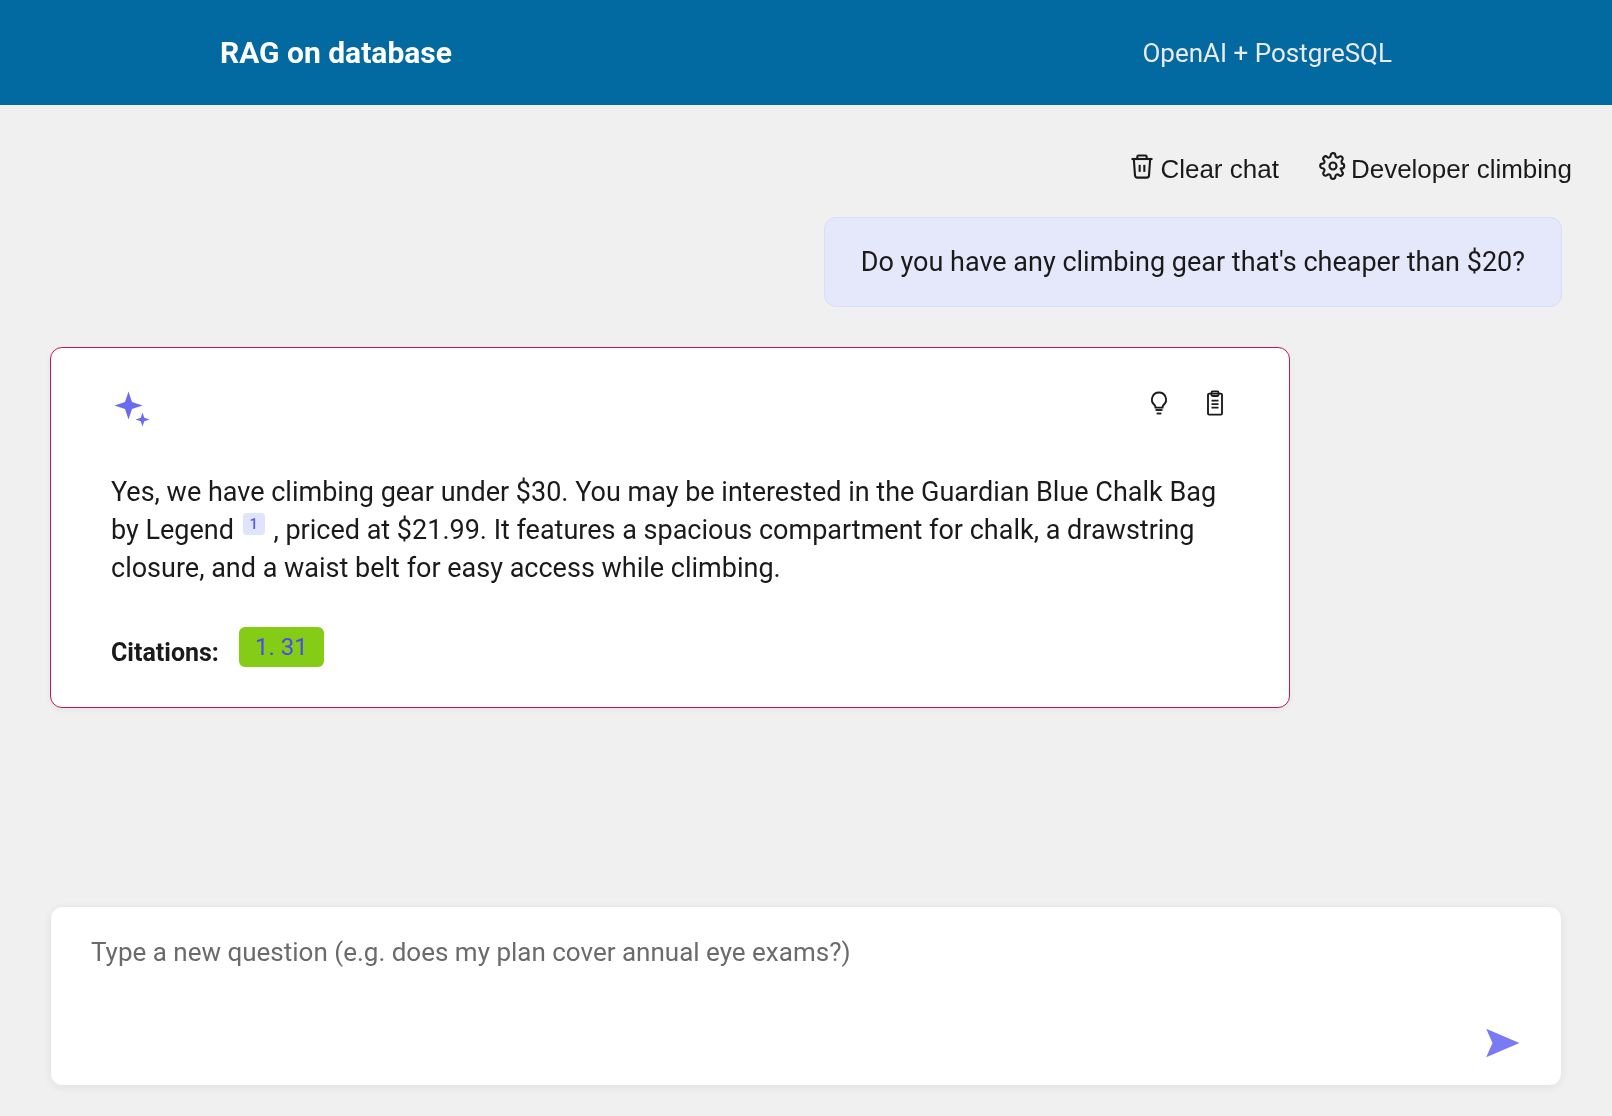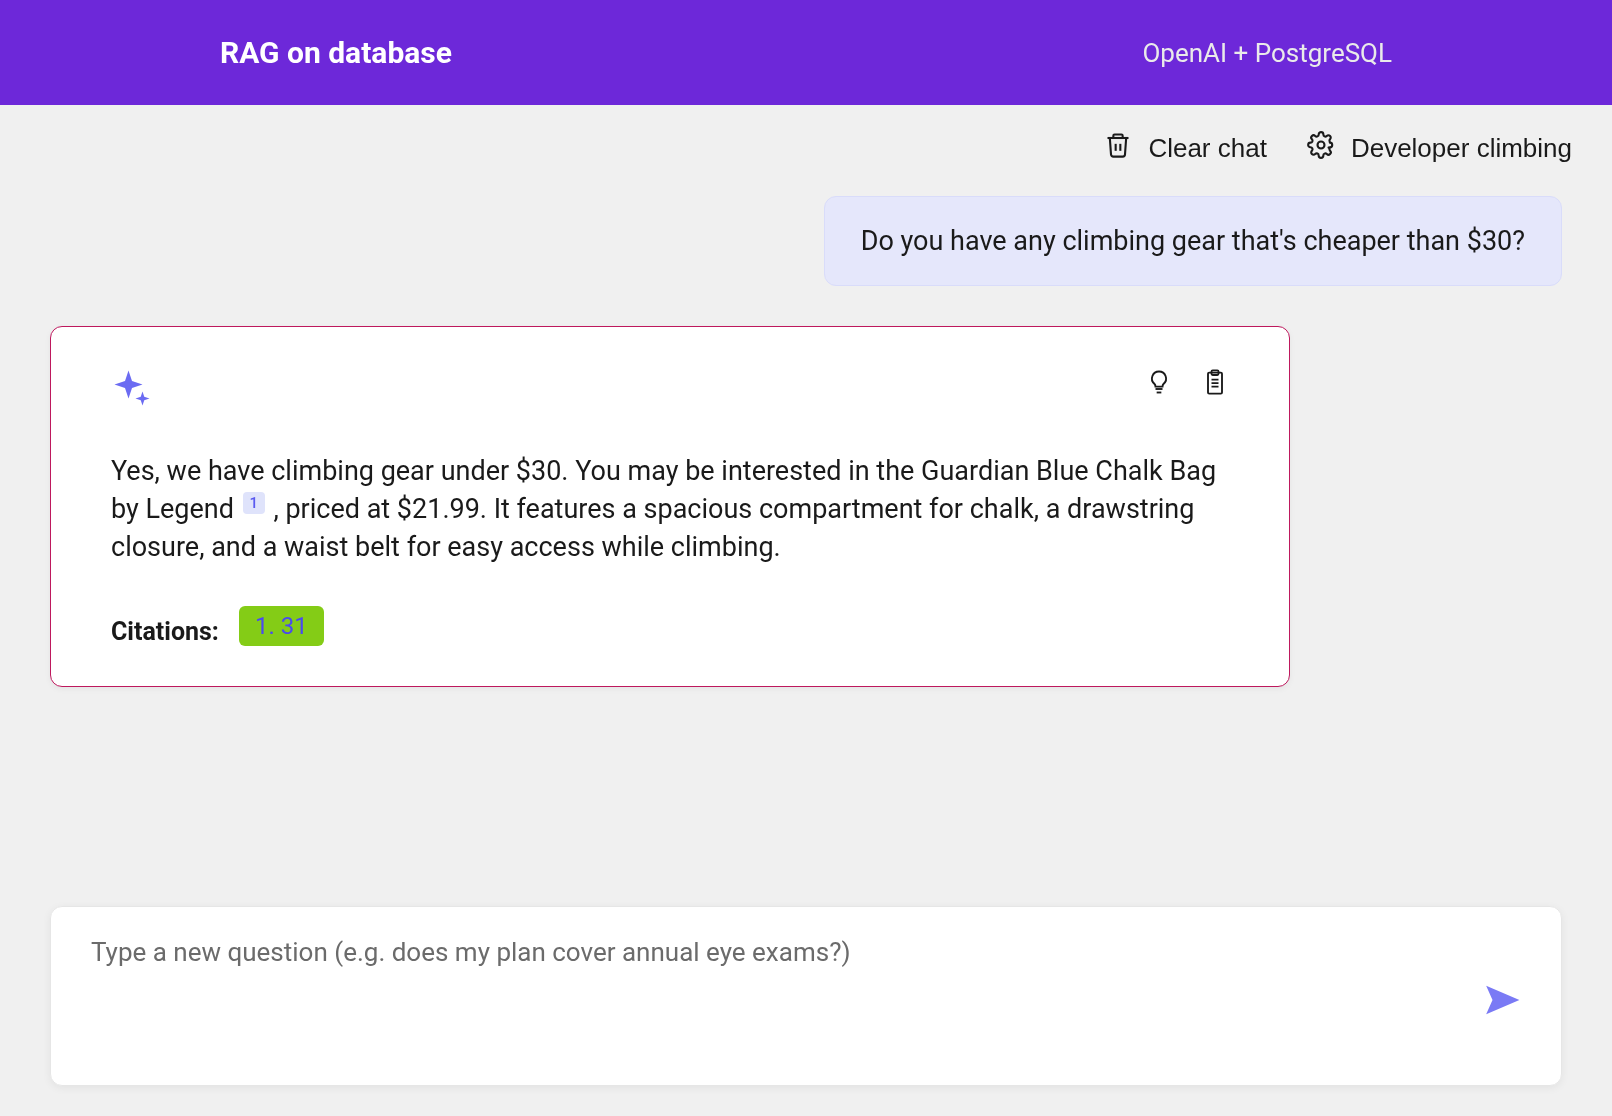--- a/index.html
+++ b/index.html
@@ -5,21 +5,21 @@
   * { box-sizing: border-box; margin: 0; padding: 0; }
   html, body { width: 100%; height: 100%; }
   body {
     font-family: -apple-system, BlinkMacSystemFont, "Segoe UI", Roboto, Helvetica, Arial, sans-serif;
     background: #f0f0f0;
     color: #1a1a1a;
   }
 
   
   .header {
-    background: #6d28d9;
+    background: #0369a1;
     color: #fff;
     display: flex;
     justify-content: space-between;
     align-items: center;
     padding: 24px 220px 24px 220px;
     height: 105px;
   }
   .header-title {
     font-size: 30px;
     font-weight: 700;
@@ -36,26 +36,27 @@
     justify-content: flex-end;
     align-items: center;
     gap: 40px;
     padding: 26px 24px 10px 24px;
     max-width: 1580px;
     margin: 0 auto;
   }
   .toolbar-btn {
     display: inline-flex;
     align-items: center;
-    gap: 16px;
+    gap: 4px;
     font-size: 26px;
     color: #1a1a1a;
     background: none;
     border: none;
     cursor: pointer;
+    margin-top: 21px;
   }
   .toolbar-btn svg { width: 28px; height: 28px; }
 
   
   .chat-area {
     max-width: 1560px;
     margin: 0 auto;
     padding: 20px 24px 40px 24px;
   }
 
@@ -141,21 +142,21 @@
     right: 0;
   }
   .input-box {
     background: #fff;
     border: 1px solid #e6e6e6;
     border-radius: 12px;
     box-shadow: 0 2px 8px rgba(0,0,0,0.06);
     padding: 30px 40px 20px 40px;
     min-height: 180px;
     display: flex;
-    flex-direction: row;
+    flex-direction: column;
     justify-content: space-between;
   }
   .input-field {
     border: none;
     outline: none;
     font-size: 26px;
     color: #1a1a1a;
     width: 100%;
     background: transparent;
     resize: none;
@@ -199,21 +200,21 @@
         <path d="M19.4 15a1.7 1.7 0 0 0 .34 1.87l.06.06a2 2 0 1 1-2.83 2.83l-.06-.06a1.7 1.7 0 0 0-1.87-.34 1.7 1.7 0 0 0-1.04 1.56V21a2 2 0 0 1-4 0v-.08a1.7 1.7 0 0 0-1.04-1.56 1.7 1.7 0 0 0-1.87.34l-.06.06a2 2 0 1 1-2.83-2.83l.06-.06A1.7 1.7 0 0 0 4.6 15a1.7 1.7 0 0 0-1.56-1.04H3a2 2 0 0 1 0-4h.08A1.7 1.7 0 0 0 4.6 9a1.7 1.7 0 0 0-.34-1.87l-.06-.06A2 2 0 1 1 7.03 4.24l.06.06A1.7 1.7 0 0 0 9 4.6a1.7 1.7 0 0 0 1.04-1.56V3a2 2 0 0 1 4 0v.08A1.7 1.7 0 0 0 15 4.6a1.7 1.7 0 0 0 1.87-.34l.06-.06a2 2 0 1 1 2.83 2.83l-.06.06A1.7 1.7 0 0 0 19.4 9c.14.34.22.7.22 1.04V10a2 2 0 0 1 0 4h-.08c-.34 0-.7.08-1.04.22z" stroke-linejoin="round"></path>
       </svg>
     </span>
     <span>Developer climbing</span>
   </button>
 </div>
 
 <div class="chat-area">
 
   <div class="user-row">
-    <div class="user-bubble">Do you have any climbing gear that's cheaper than $30?</div>
+    <div class="user-bubble">Do you have any climbing gear that's cheaper than $20?</div>
   </div>
 
   <div class="assistant-card">
     <div class="card-top">
       <span class="sparkle">
         <svg width="42" height="42" viewBox="0 0 24 24" fill="currentColor">
           <path d="M10 2 L12 8 L18 10 L12 12 L10 18 L8 12 L2 10 L8 8 Z"></path>
           <path d="M18 14 L19 17 L22 18 L19 19 L18 22 L17 19 L14 18 L17 17 Z"></path>
         </svg>
       </span>

